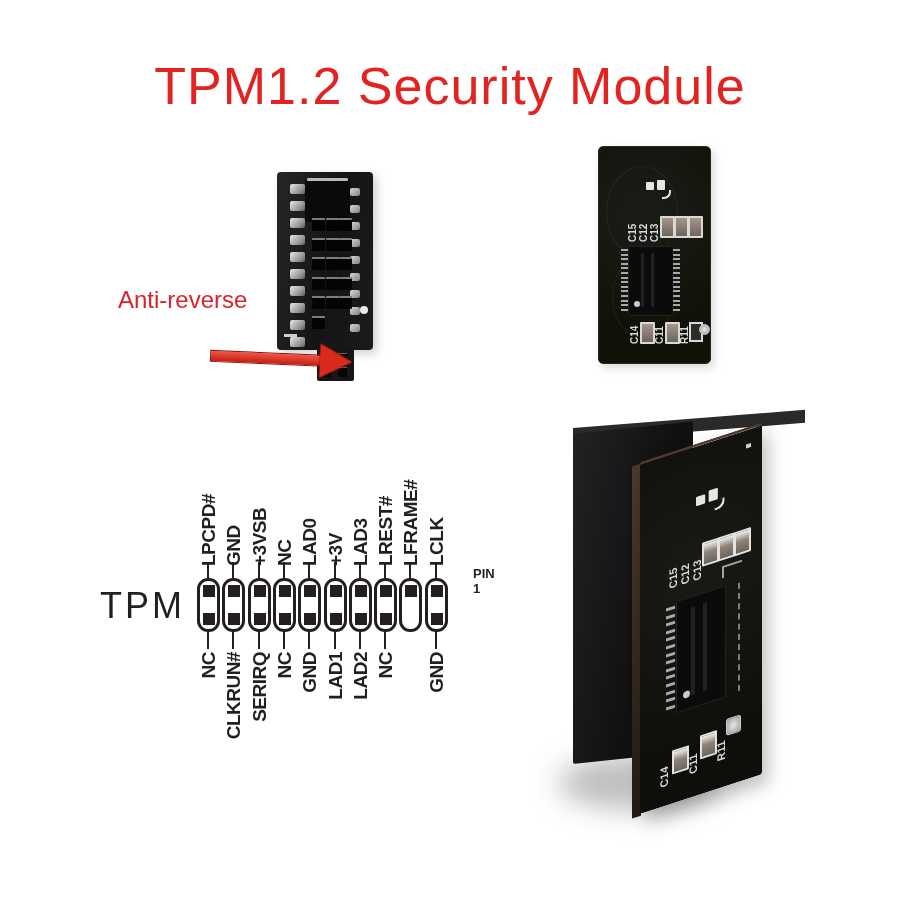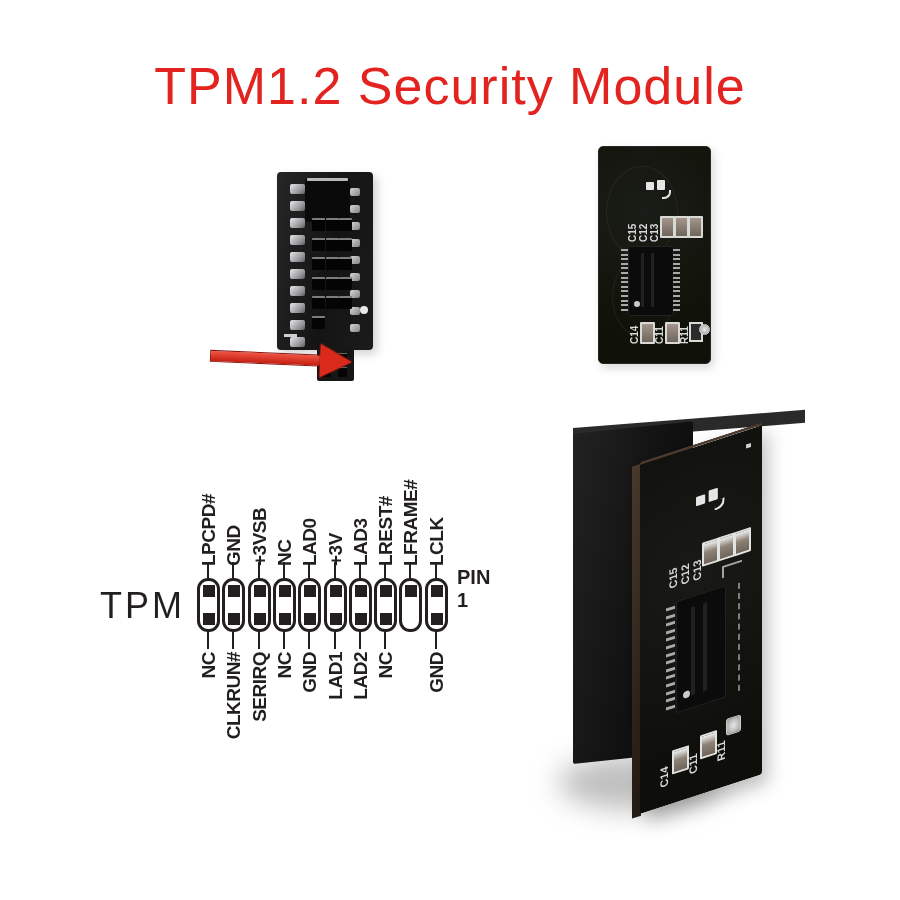--- a/index.html
+++ b/index.html
@@ -51,21 +51,21 @@
   .silk{position:absolute;width:26px;transform:rotate(-90deg);transform-origin:0 0;font-weight:bold;font-size:10px;color:#d9d9d9;text-align:left;line-height:11px;letter-spacing:0;}
   .chip{position:absolute;background:#0b0b0b;border:1px solid #222;border-radius:2px;}
   .chip-txt{position:absolute;background:rgba(255,255,255,.09);}
   .chip-dot{position:absolute;border-radius:50%;background:#cccccc;}
   .pins-v .cpin{display:block;width:7px;height:2px;margin-bottom:2.6px;background:#a9a9a9;}
   .res{position:absolute;width:10px;height:16px;background:#2b2b2b;border:2px solid #d9d9d6;}
   .pad-dot{position:absolute;width:9px;height:9px;border-radius:50%;background:radial-gradient(#e8e8e8,#9a9a9a);border:1px solid #d0d0d0;}
   
   .pinout{position:absolute;left:0;top:0;color:#231f20;}
   .tpm-label{position:absolute;left:100px;top:585px;font-size:36px;letter-spacing:3px;color:#231f20;}
-  .pin1{position:absolute;left:457px;top:566px;font-size:20px;font-weight:bold;color:#231f20;}
+  .pin1{position:absolute;left:473px;top:566px;font-size:13px;font-weight:bold;color:#231f20;}
   .pcol{position:absolute;top:578px;width:23px;height:54px;border:3px solid #231f20;border-radius:11px;box-sizing:border-box;background:#fff;}
   .pin{position:absolute;left:50%;width:12px;height:12px;margin-left:-6px;background:#231f20;}
   .pt{top:4px;} .pb{bottom:4px;}
   .leadT{position:absolute;top:562px;width:2px;height:16px;background:#231f20;}
   .leadB{position:absolute;top:632px;width:2px;height:17px;background:#231f20;}
   .plabel{position:absolute;width:116px;transform:rotate(-90deg);transform-origin:0 0;
           font-weight:bold;font-size:19px;line-height:20px;letter-spacing:-0.5px;color:#231f20;white-space:nowrap;}
   .pl-top{top:566px;text-align:left;}
   .pl-bot{top:768px;text-align:right;}
   
@@ -137,20 +137,21 @@
   <div class="cn-dash"></div>
   <div class="cn-tab">
     <span class="tab-key"></span>
     <span class="tab-hole th1"></span>
     <span class="tab-hole th2"></span>
     <span class="tab-hole th3"></span>
   </div>
 </div>
 
 <div class="annot">
+  <div>Anti-reverse</div>
 </div>
 <div class="arrow-wrap">
   <div class="arrow-shaft"></div>
   <div class="arrow-head"></div>
 </div>
 
 <div class="pcb">
   <div class="board"></div>
   <div class="trace tr1"></div>
   <div class="trace tr2"></div>

